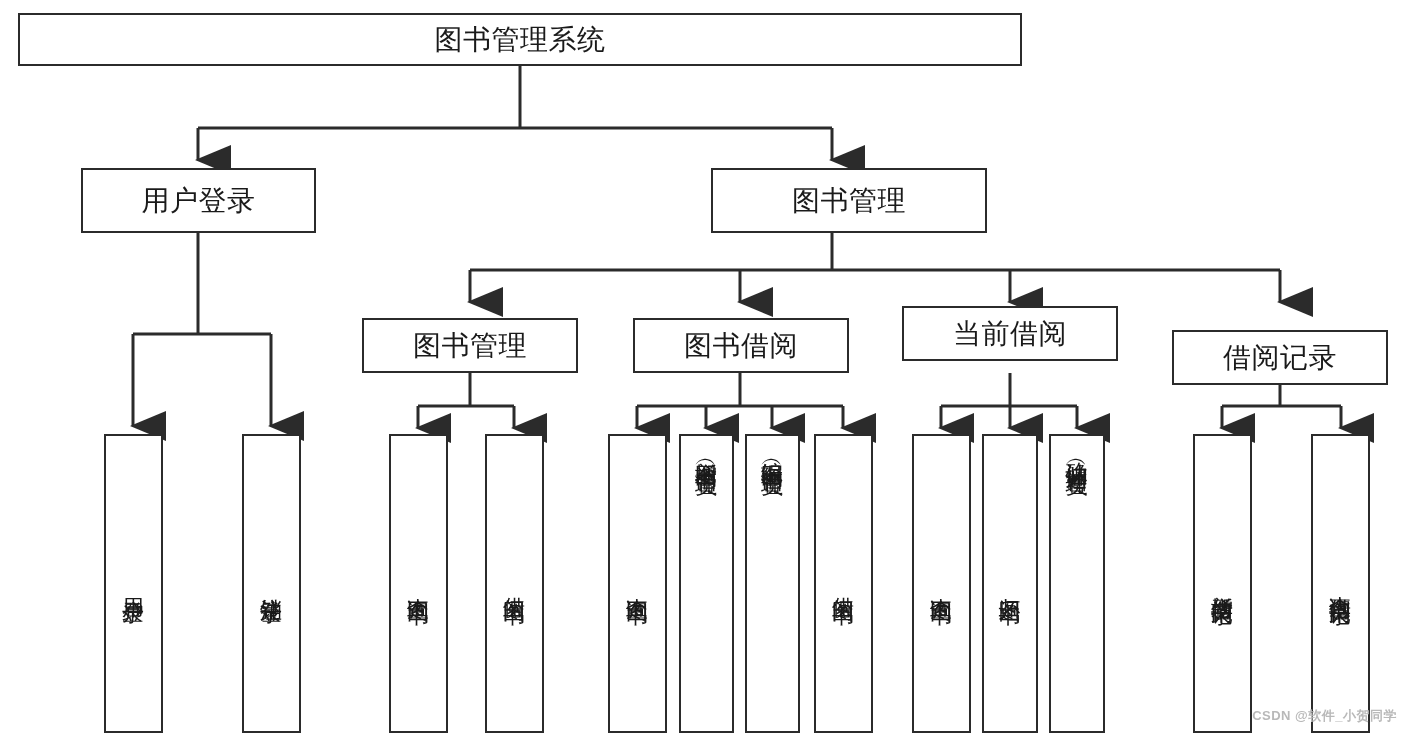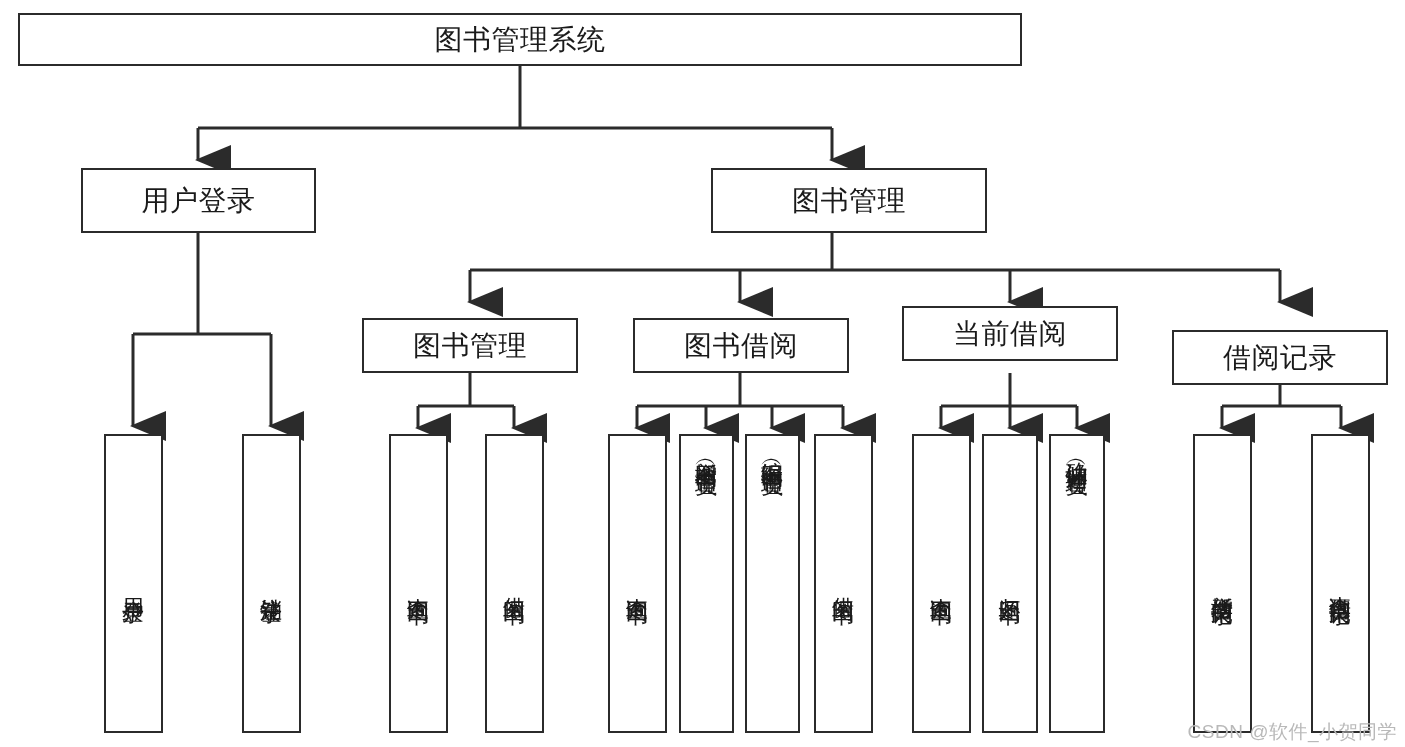--- a/index.html
+++ b/index.html
@@ -60,26 +60,27 @@
     letter-spacing: 2px;
     white-space: nowrap;
   }
   .node.vert.mid {
     align-items: center;
     padding-top: 0;
   }
   #watermark {
     position: absolute;
     right: 8px;
-    bottom: 2px;
-    font-size: 19px;
+    bottom: 22px;
+    font-size: 13px;
     color: #b9b9b9;
     letter-spacing: 0.5px;
     z-index: 5;
     white-space: nowrap;
+    font-weight: bold;
   }
 </style>
 </head>
 <body>
 
 <div id="canvas">
 
   <svg id="edges" viewBox="0 0 1405 747" width="1405" height="747">
     <defs>
       <marker id="arrow" viewBox="0 0 10 12" refX="5" refY="11" markerWidth="10" markerHeight="12" orient="auto-start-reverse">

